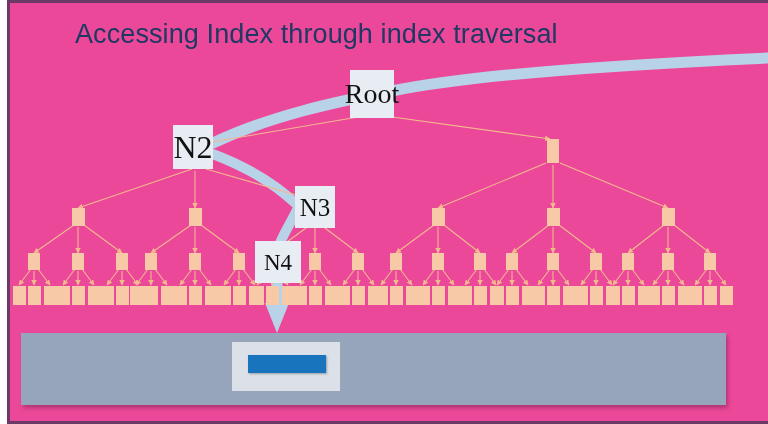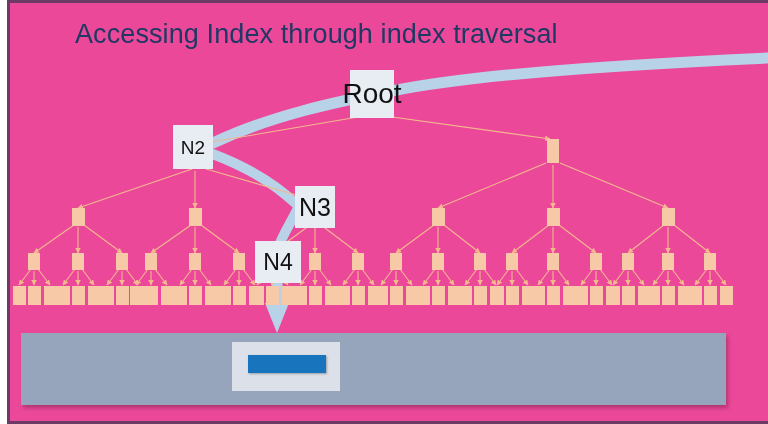--- a/index.html
+++ b/index.html
@@ -3,25 +3,25 @@
 <meta charset="utf-8">
 <style>
   html,body{margin:0;padding:0;background:#fff;}
   body{width:768px;height:424px;overflow:hidden;
        font-family:"Liberation Sans", sans-serif;}
   #slide{position:relative;width:768px;height:424px;box-sizing:border-box;
          border:3px solid #6B3A66;background:#ec4899;overflow:hidden;margin-left:7px;}
   #canvas{position:absolute;left:0;top:0;width:762px;height:418px;}
   .lbl{position:absolute;background:#E8ECF3;color:#111111;
        display:flex;align-items:center;justify-content:center;
-       font-family:Liberation Sans, sans-serif;line-height:1;}
+       font-family:Liberation Serif, serif;line-height:1;}
   #title{position:absolute;left:65px;top:16px;font-size:27px;color:#1F3864;
          letter-spacing:.1px;white-space:nowrap;}
   #lbl-root{left:340px;top:67px;width:44px;height:48px;font-size:28px;}
-  #lbl-n2{left:163px;top:122px;width:40px;height:44px;font-size:19px;}
+  #lbl-n2{left:163px;top:122px;width:40px;height:44px;font-size:32px;}
   #lbl-n3{left:285px;top:183px;width:40px;height:42px;font-size:25px;text-align:center;}
   #lbl-n4{left:245px;top:238px;width:46px;height:42px;font-size:23px;}
   #table-box{position:absolute;left:11px;top:330px;width:705px;height:72px;
              background:#97A5BC;box-shadow:2px 3px 4px rgba(0,0,0,.25);}
   #table-label{position:absolute;left:462px;top:355px;width:110px;
                text-align:center;color:#FFFFFF;font-size:21px;font-weight:bold;
                text-shadow:1px 1px 1px rgba(0,0,0,.18);}
   #row-highlight{position:absolute;left:222px;top:339px;width:108px;height:49px;
                  background:#DCE0E8;}
   #row-bar{position:absolute;left:238px;top:352px;width:78px;height:18px;

